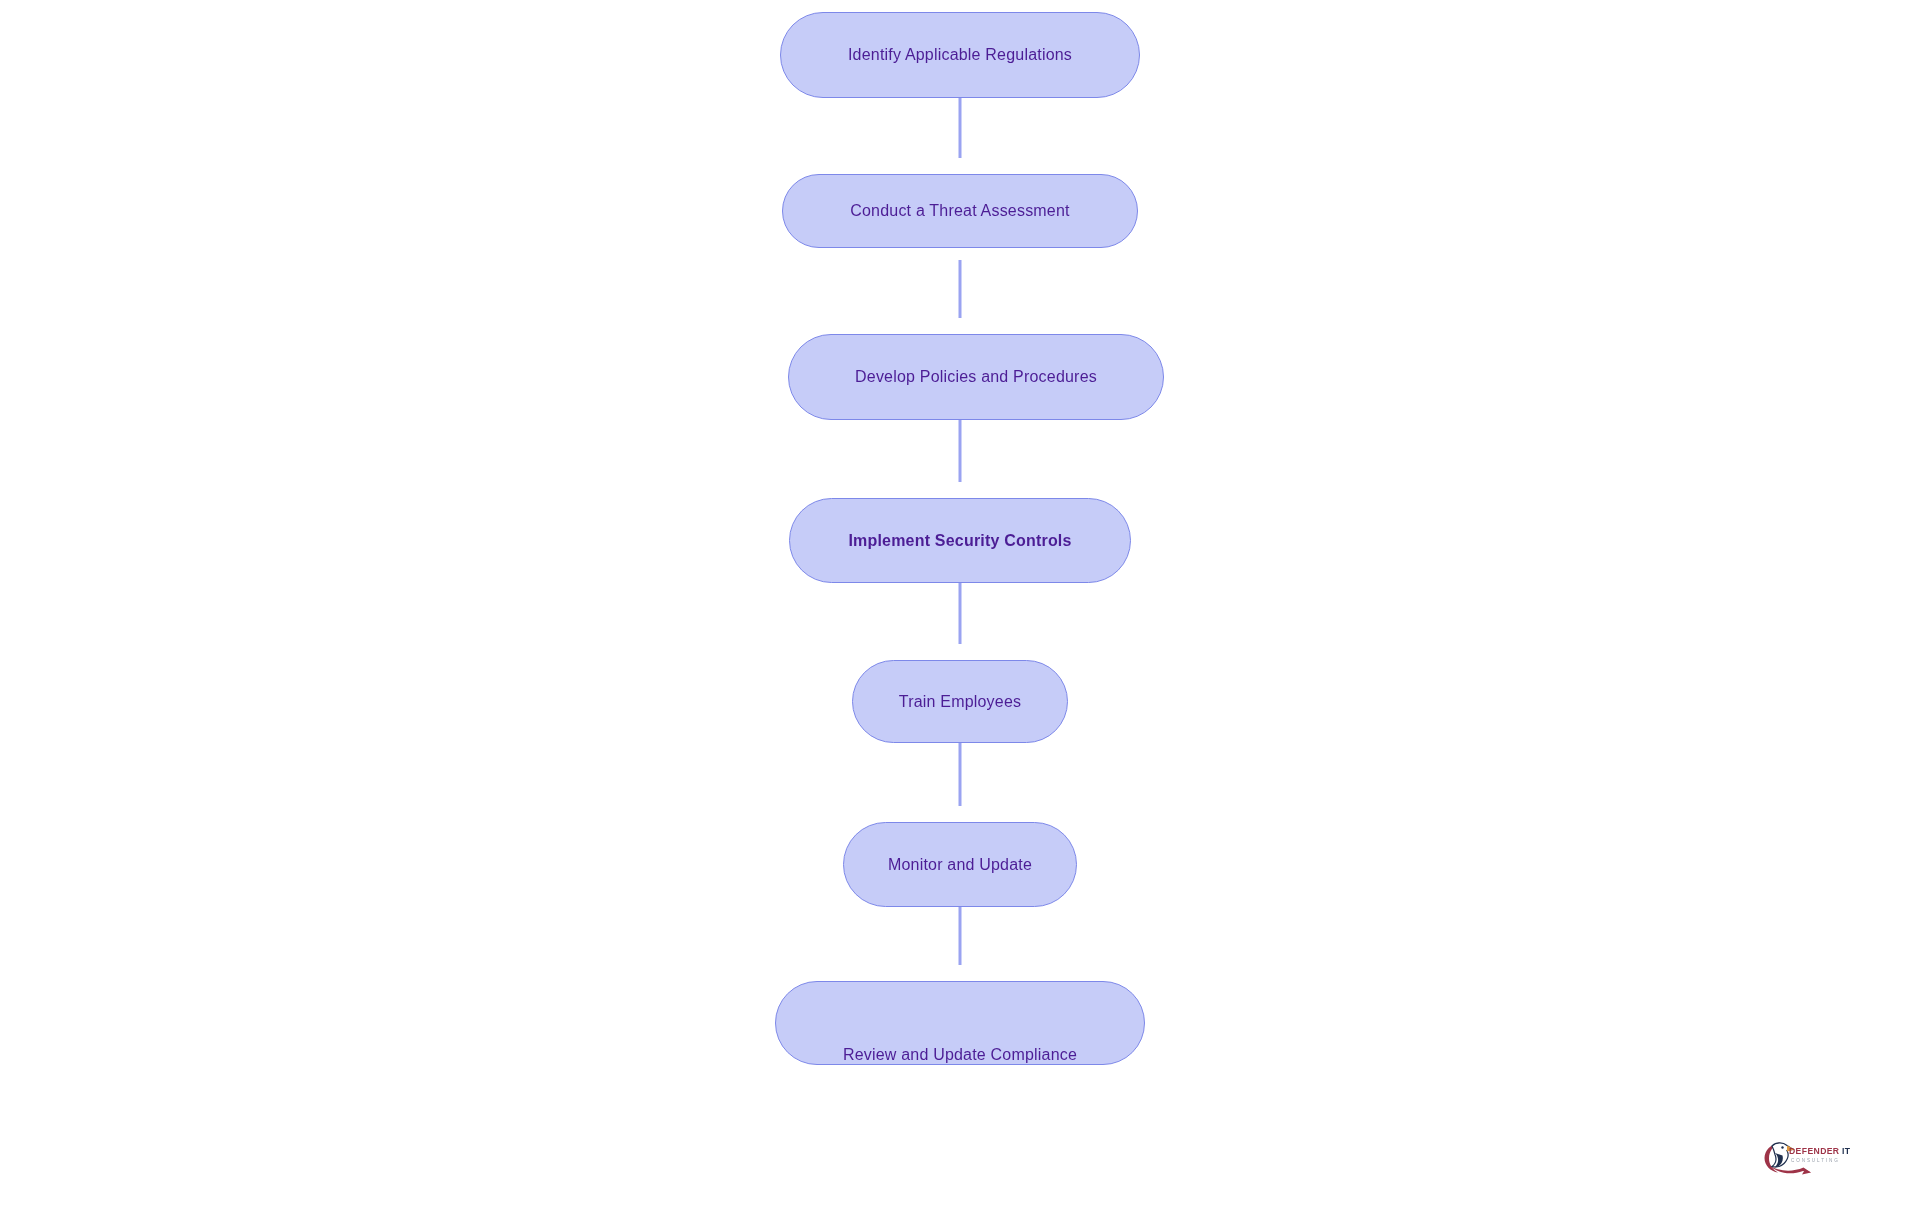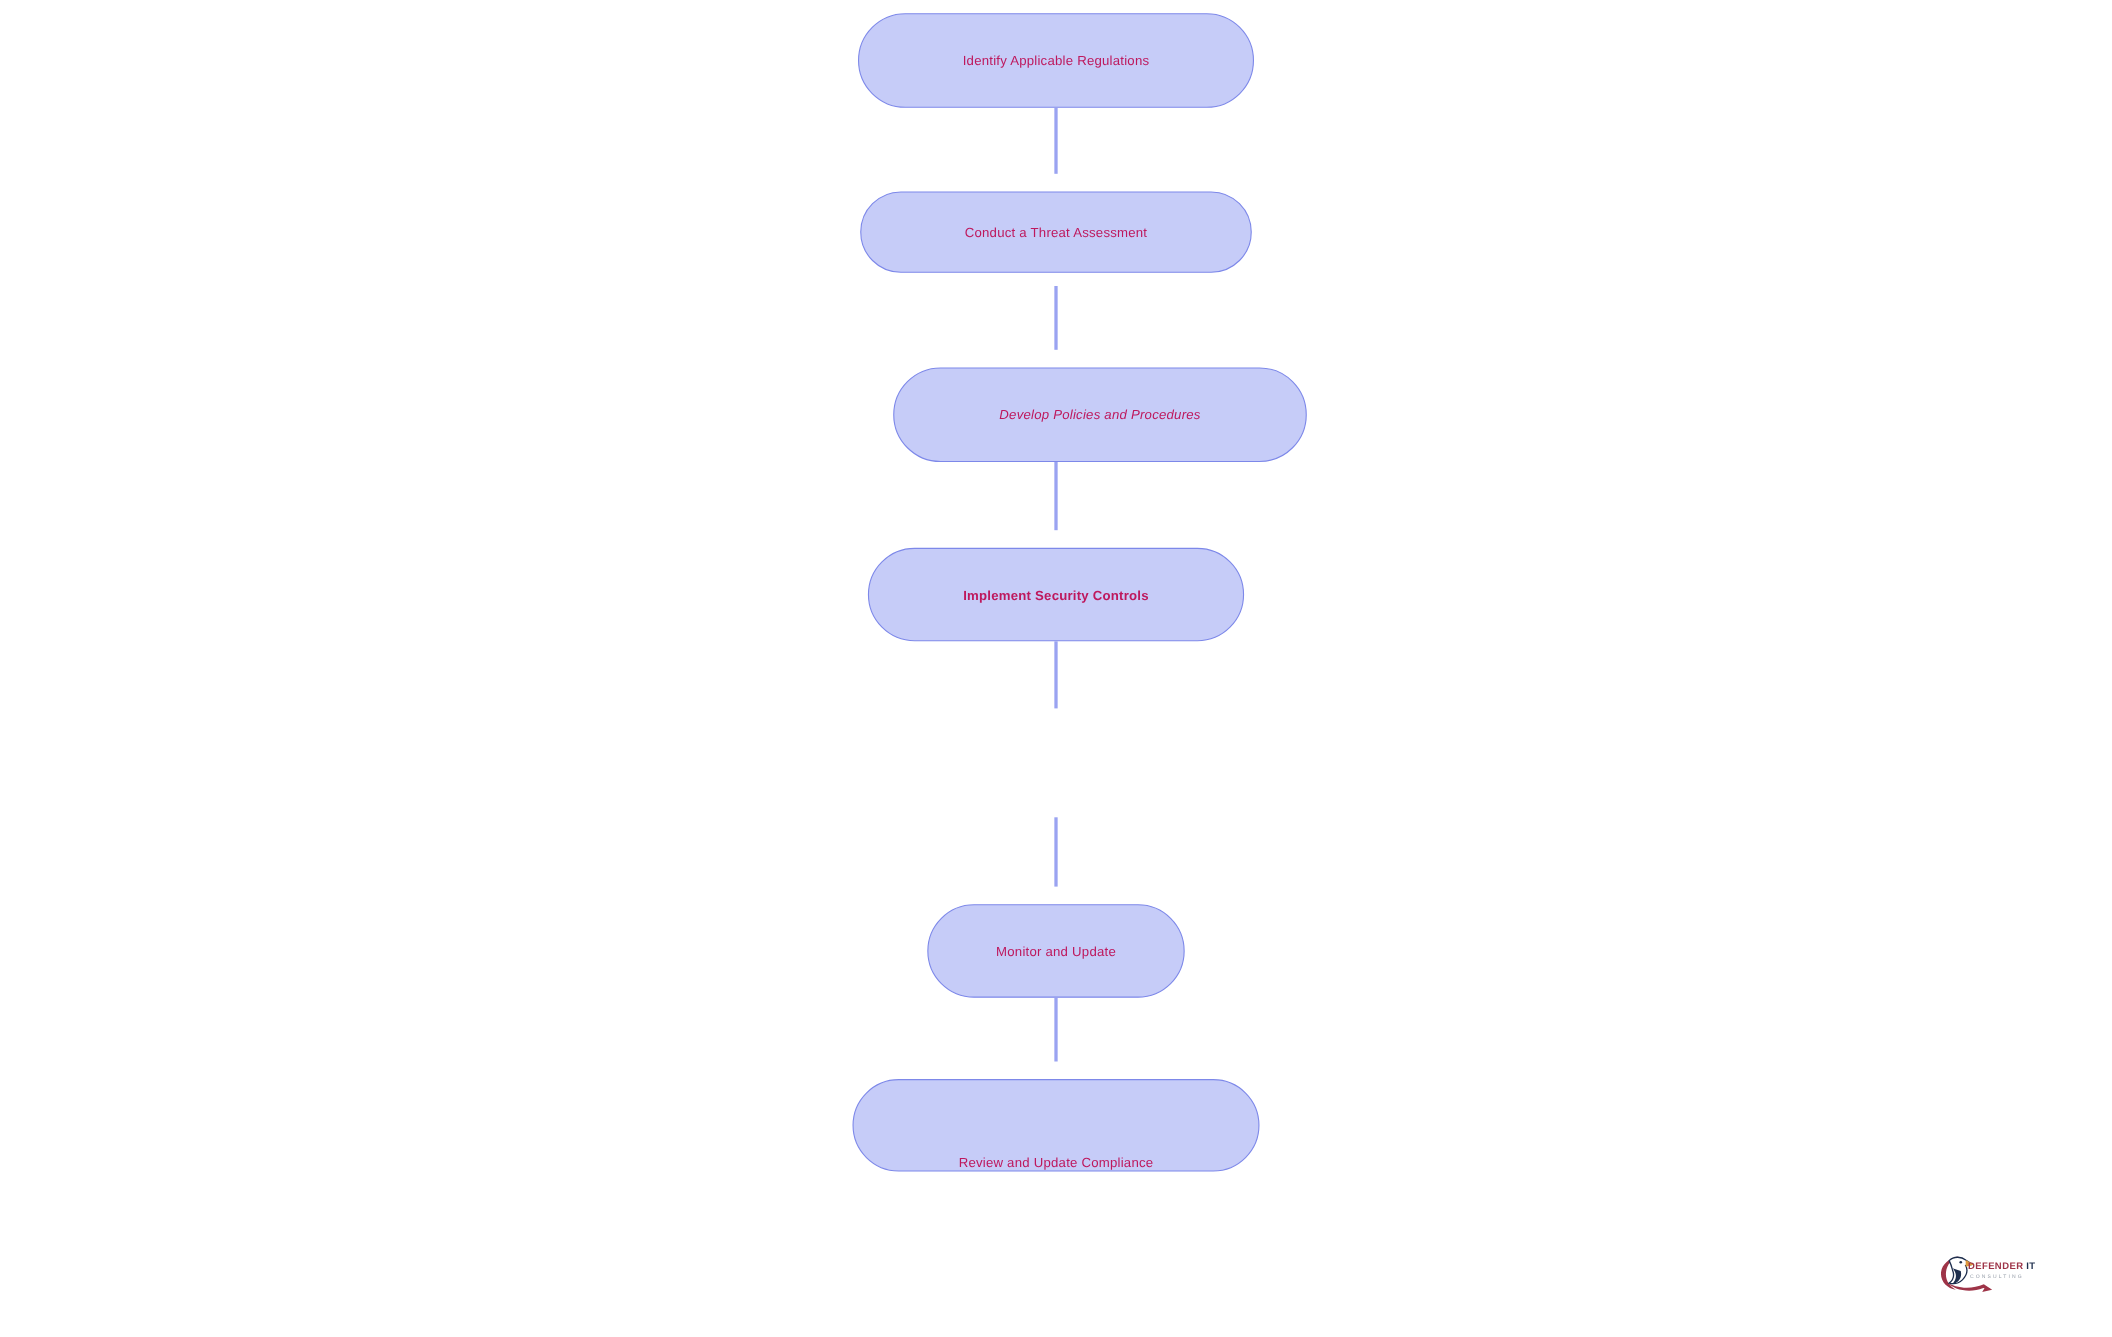--- a/index.html
+++ b/index.html
@@ -9,28 +9,28 @@
   .canvas { position: absolute; left: 0; top: 0; width: 1920px; height: 1215px; }
 
   .node {
     position: absolute;
     display: flex;
     align-items: center;
     justify-content: center;
     background: #c6ccf8;
     border: 1.5px solid #7d88e9;
     border-radius: 43px;
-    color: #be185d;
-    font-size: 12px;
+    color: #4c1d95;
+    font-size: 16px;
     letter-spacing: 0.2px;
     text-align: center;
   }
   .n1 { left: 780px; top: 12px;  width: 360px; height: 86px; }
   .n2 { left: 782px; top: 174px; width: 356px; height: 74px; }
-  .n3 { left: 812px; top: 334px; width: 376px; height: 86px; font-style: italic; }
+  .n3 { left: 788px; top: 334px; width: 376px; height: 86px; }
   .n4 { left: 789px; top: 498px; width: 342px; height: 85px; font-weight: bold; }
   .n5 { left: 852px; top: 660px; width: 216px; height: 83px; }
   .n6 { left: 843px; top: 822px; width: 234px; height: 85px; }
   .n7 { left: 775px; top: 981px; width: 370px; height: 84px; align-items: flex-end; }
 
   .connector { position: absolute; left: 947px; width: 26px; }
   .c1 { top: 98px;  height: 76px; }
   .c2 { top: 260px; height: 74px; }
   .c3 { top: 420px; height: 78px; }
   .c4 { top: 583px; height: 77px; }
@@ -87,20 +87,23 @@
 
   <div class="node n4">
     <span>Implement Security Controls</span>
   </div>
 
   <div class="connector c4">
     <div class="line"></div>
     <div class="arrowhead"></div>
   </div>
 
+  <div class="node n5">
+    <span>Train Employees</span>
+  </div>
 
   <div class="connector c5">
     <div class="line"></div>
     <div class="arrowhead"></div>
   </div>
 
   <div class="node n6">
     <span>Monitor and Update</span>
   </div>
 

